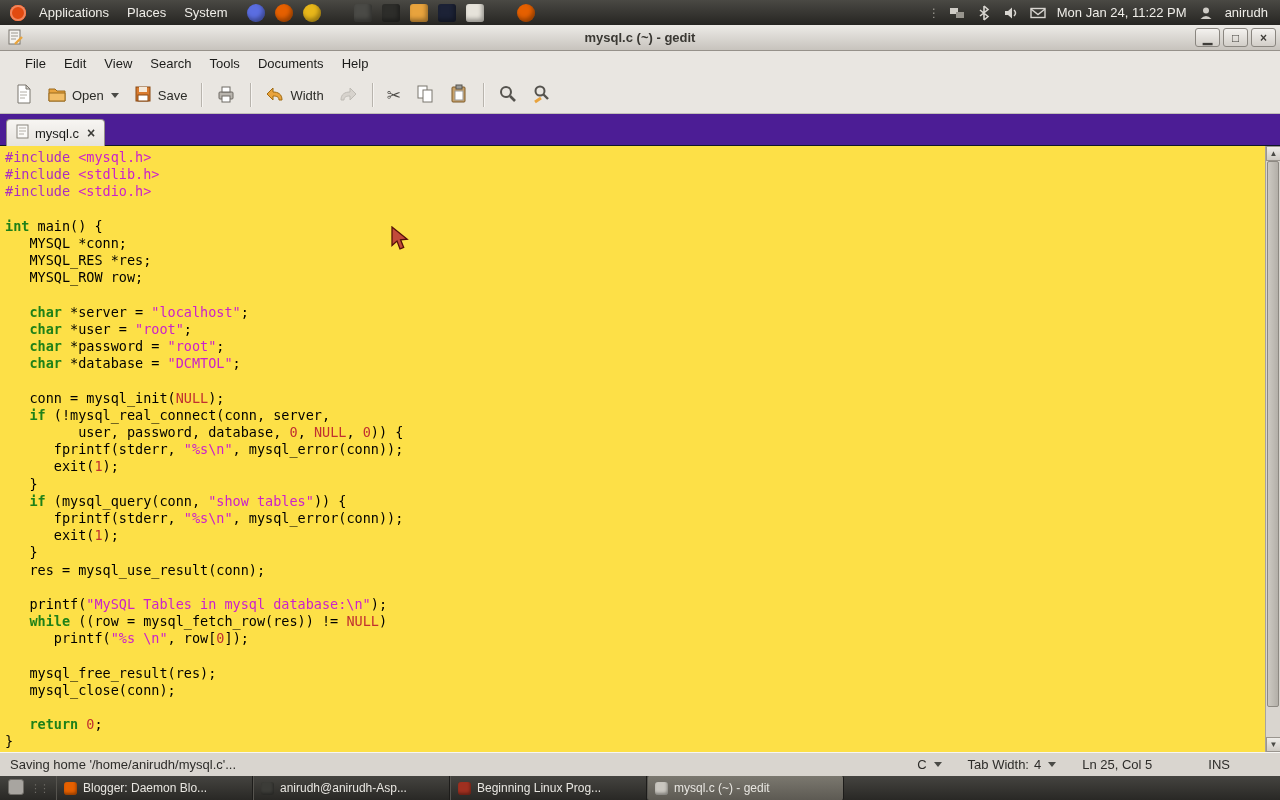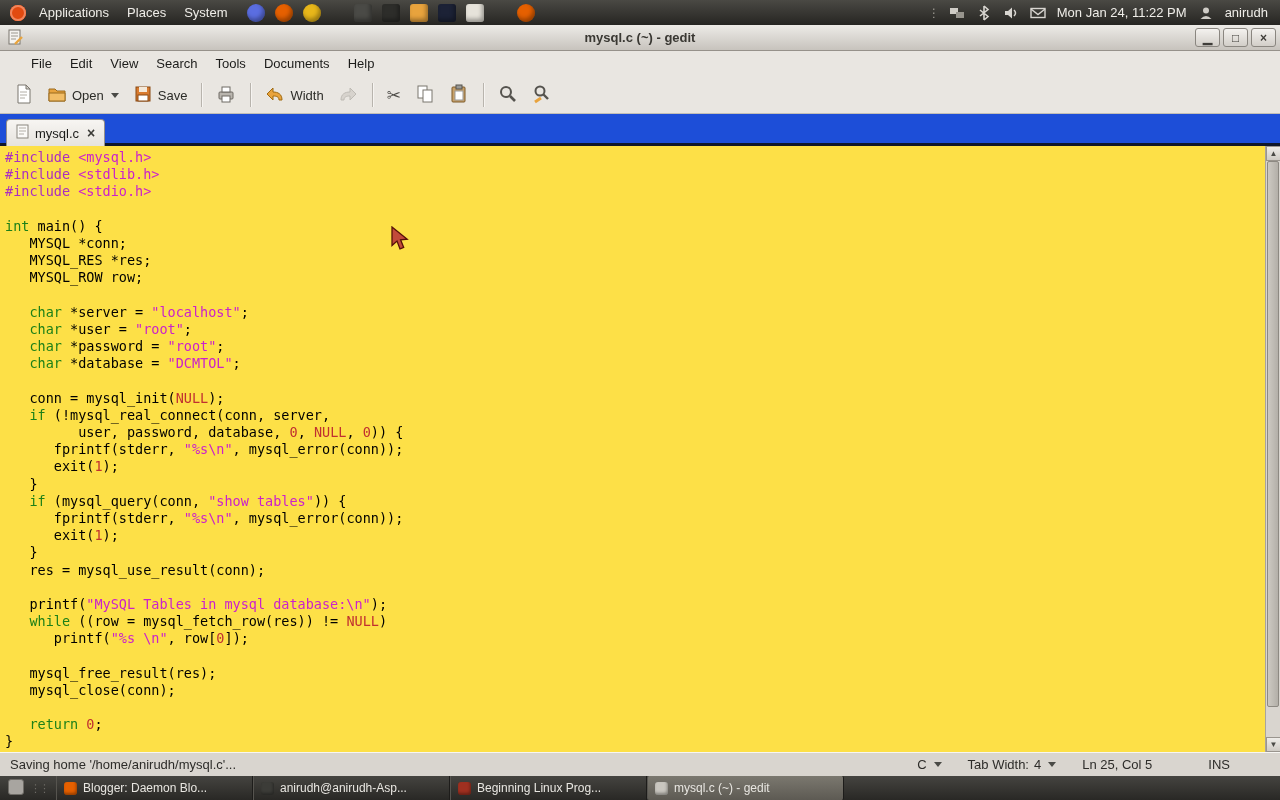--- a/index.html
+++ b/index.html
@@ -25,46 +25,46 @@
   
   .titlebar{position:absolute;top:25px;left:0;width:1280px;height:26px;
     background:linear-gradient(#edebe7,#c7c3bd);border-bottom:1px solid #96918a;z-index:20}
   .titlebar .title{position:absolute;left:0;right:0;top:0;text-align:center;line-height:26px;font-weight:bold;color:#3a3833}
   .win-icon{position:absolute;left:7px;top:4px}
   .win-controls{position:absolute;right:4px;top:3px;display:flex;gap:3px}
   .wbtn{width:25px;height:19px;border:1px solid #8a8680;border-radius:3px;
     background:linear-gradient(#f4f2ef,#d2cec8);display:inline-flex;align-items:center;justify-content:center;
     font-size:12px;font-weight:bold;color:#3f3d39;line-height:1}
 
-  .menubar{position:absolute;top:51px;left:0;width:1280px;height:26px;background:#e9e6e1;display:flex;align-items:center;padding-left:22px;z-index:19}
+  .menubar{position:absolute;top:51px;left:0;width:1280px;height:26px;background:#e9e6e1;display:flex;align-items:center;padding-left:16px;z-index:19}
   .menu-item{padding:0 9px;line-height:26px;color:#1c1c1a}
 
   .toolbar{position:absolute;top:77px;left:0;width:1280px;height:37px;background:#e9e6e1;
     border-bottom:1px solid #c2beb7;display:flex;align-items:center;padding-left:6px;z-index:18}
   .tbtn{display:inline-flex;align-items:center;gap:5px;padding:3px 6px;background:none;border:none;
     font-family:"Liberation Sans",sans-serif;font-size:13px;color:#2c2c28;margin:0 1px;border-radius:3px}
   .tbtn.disabled{opacity:.45}
   .tsep{width:1px;height:24px;background:#b8b4ad;box-shadow:1px 0 0 #f6f4f1;margin:0 7px;display:inline-block}
   .dd-tri{width:0;height:0;border-left:4px solid transparent;border-right:4px solid transparent;border-top:5px solid #4a4a46;display:inline-block;margin-left:2px}
   .scissors{font-size:17px;color:#4c4a46}
 
-  .tabstrip{position:absolute;top:114px;left:0;width:1280px;height:32px;background:#1d4ed8;
-    border-bottom:3px solid #0f172a;padding:5px 0 4px 6px;z-index:17}
+  .tabstrip{position:absolute;top:114px;left:0;width:1280px;height:32px;background:#4c1d95;
+    border-bottom:1px solid #0f172a;padding:5px 0 4px 6px;z-index:17}
   .tab{display:inline-flex;align-items:center;gap:6px;height:27px;padding:0 9px;
     background:linear-gradient(#f7f5f2,#e6e3de);border:1px solid #96918a;border-bottom:none;
     border-radius:4px 4px 0 0;color:#1c1c1a}
   .tab-close{font-weight:bold;font-size:14px;color:#3a3a36;margin-left:2px}
 
   
   .editor{position:absolute;top:146px;left:0;width:1280px;height:606px;background:#fde047;display:flex;z-index:16}
   .code{flex:1;overflow:hidden;padding:3px 0 0 5px;font-family:"DejaVu Sans Mono",monospace;
     font-size:13.5px;line-height:17.2px;white-space:pre;color:#000}
   .code-line{height:17.2px}
   .tok-pl{color:#000}
-  .tok-kw{color:#1e8018;font-weight:normal}
+  .tok-kw{color:#1e8018;font-weight:bold}
   .tok-str{color:#cb21cb}
   .tok-num{color:#c03030}
   .tok-pp{color:#ab2fc0}
   .vscroll{width:15px;background:#d9d5cf;border-left:1px solid #a8a49d;position:relative}
   .scroll-arr{position:absolute;left:0;width:15px;height:15px;display:flex;align-items:center;justify-content:center;
     font-size:8px;color:#4a4a46;background:linear-gradient(#efede9,#cfcbc5);border:1px solid #9a958e}
   .scroll-arr.up{top:0}
   .scroll-arr.down{bottom:0}
   .scroll-thumb{position:absolute;left:1px;right:1px;top:15px;bottom:45px;background:linear-gradient(90deg,#cdc9c2,#b3afa8);
     border:1px solid #8d8982;border-radius:2px}

